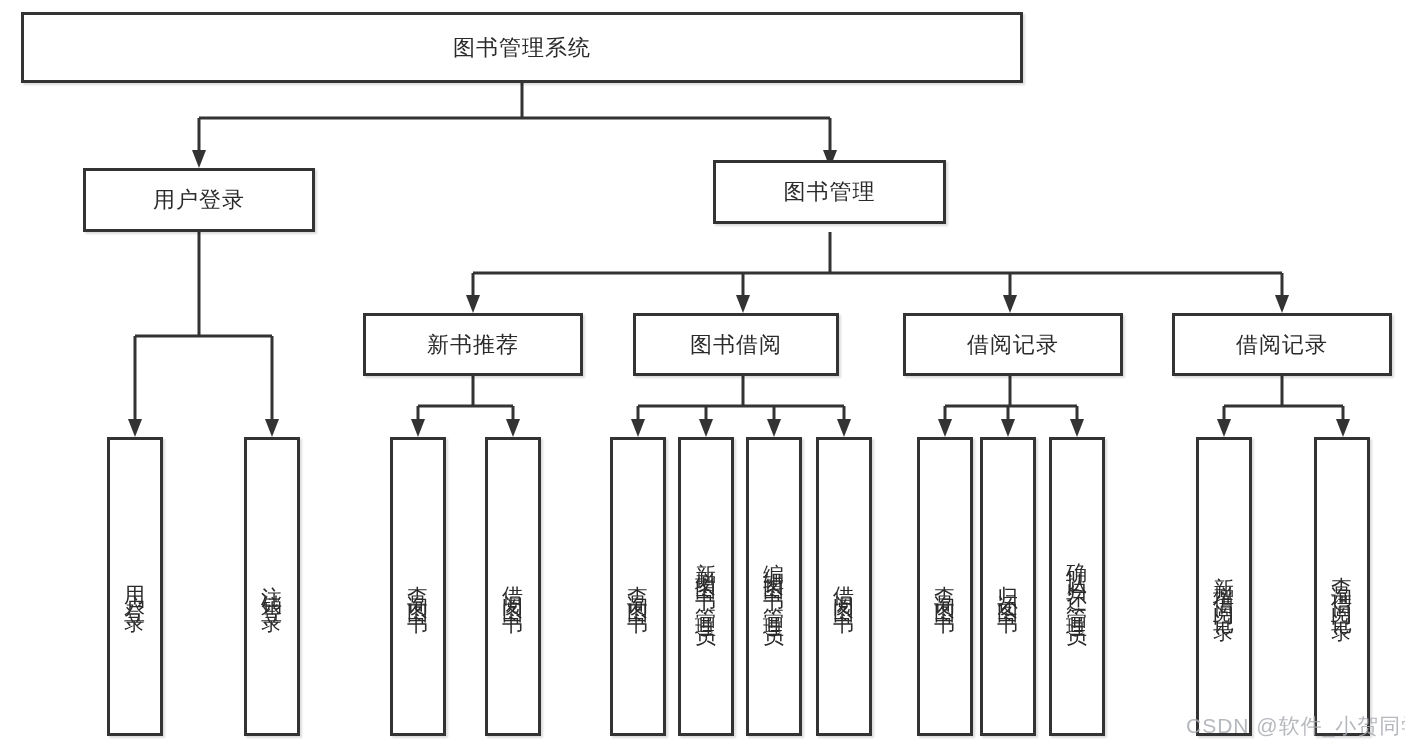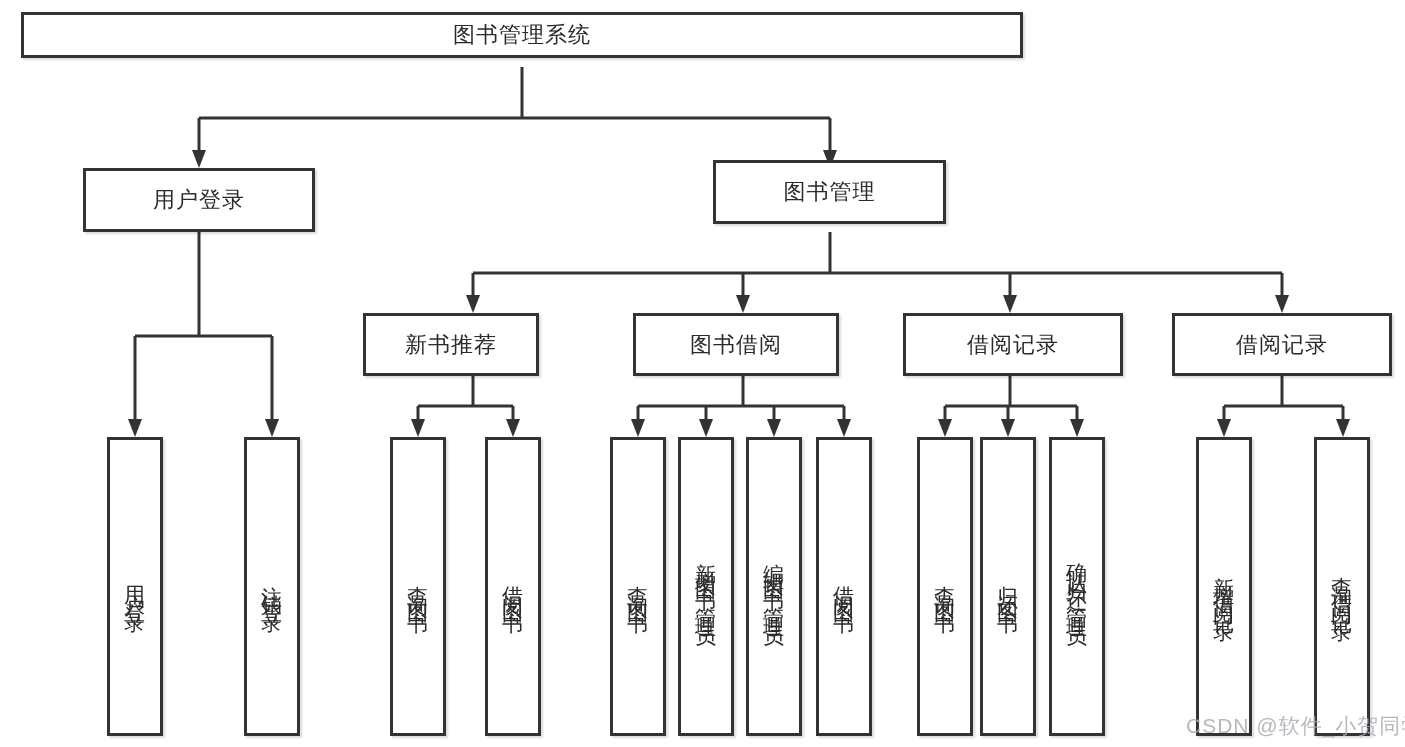--- a/index.html
+++ b/index.html
@@ -95,26 +95,26 @@
 
       <path d="M938 419 L952 419 L945 437 Z"></path>
       <path d="M1001 419 L1015 419 L1008 437 Z"></path>
       <path d="M1070 419 L1084 419 L1077 437 Z"></path>
 
       <path d="M1217 419 L1231 419 L1224 437 Z"></path>
       <path d="M1336 419 L1350 419 L1343 437 Z"></path>
     </g>
   </svg>
 
-  <div class="box hbox" style="left:21px;top:12px;width:1002px;height:46px;">图书管理系统</div>
+  <div class="box hbox" style="left:21px;top:12px;width:1002px;height:71px;">图书管理系统</div>
 
   <div class="box hbox" style="left:83px;top:168px;width:232px;height:64px;">用户登录</div>
   <div class="box hbox" style="left:713px;top:160px;width:233px;height:64px;">图书管理</div>
 
-  <div class="box hbox" style="left:363px;top:313px;width:176px;height:63px;">新书推荐</div>
+  <div class="box hbox" style="left:363px;top:313px;width:220px;height:63px;">新书推荐</div>
   <div class="box hbox" style="left:633px;top:313px;width:206px;height:63px;">图书借阅</div>
   <div class="box hbox" style="left:903px;top:313px;width:220px;height:63px;">借阅记录</div>
   <div class="box hbox" style="left:1172px;top:313px;width:220px;height:63px;">借阅记录</div>
 
   <div class="box vbox" style="left:107px;top:437px;width:56px;height:299px;">用户登录</div>
   <div class="box vbox" style="left:244px;top:437px;width:56px;height:299px;">注销登录</div>
 
   <div class="box vbox" style="left:390px;top:437px;width:56px;height:299px;">查询图书</div>
   <div class="box vbox" style="left:485px;top:437px;width:56px;height:299px;">借阅图书</div>
 

